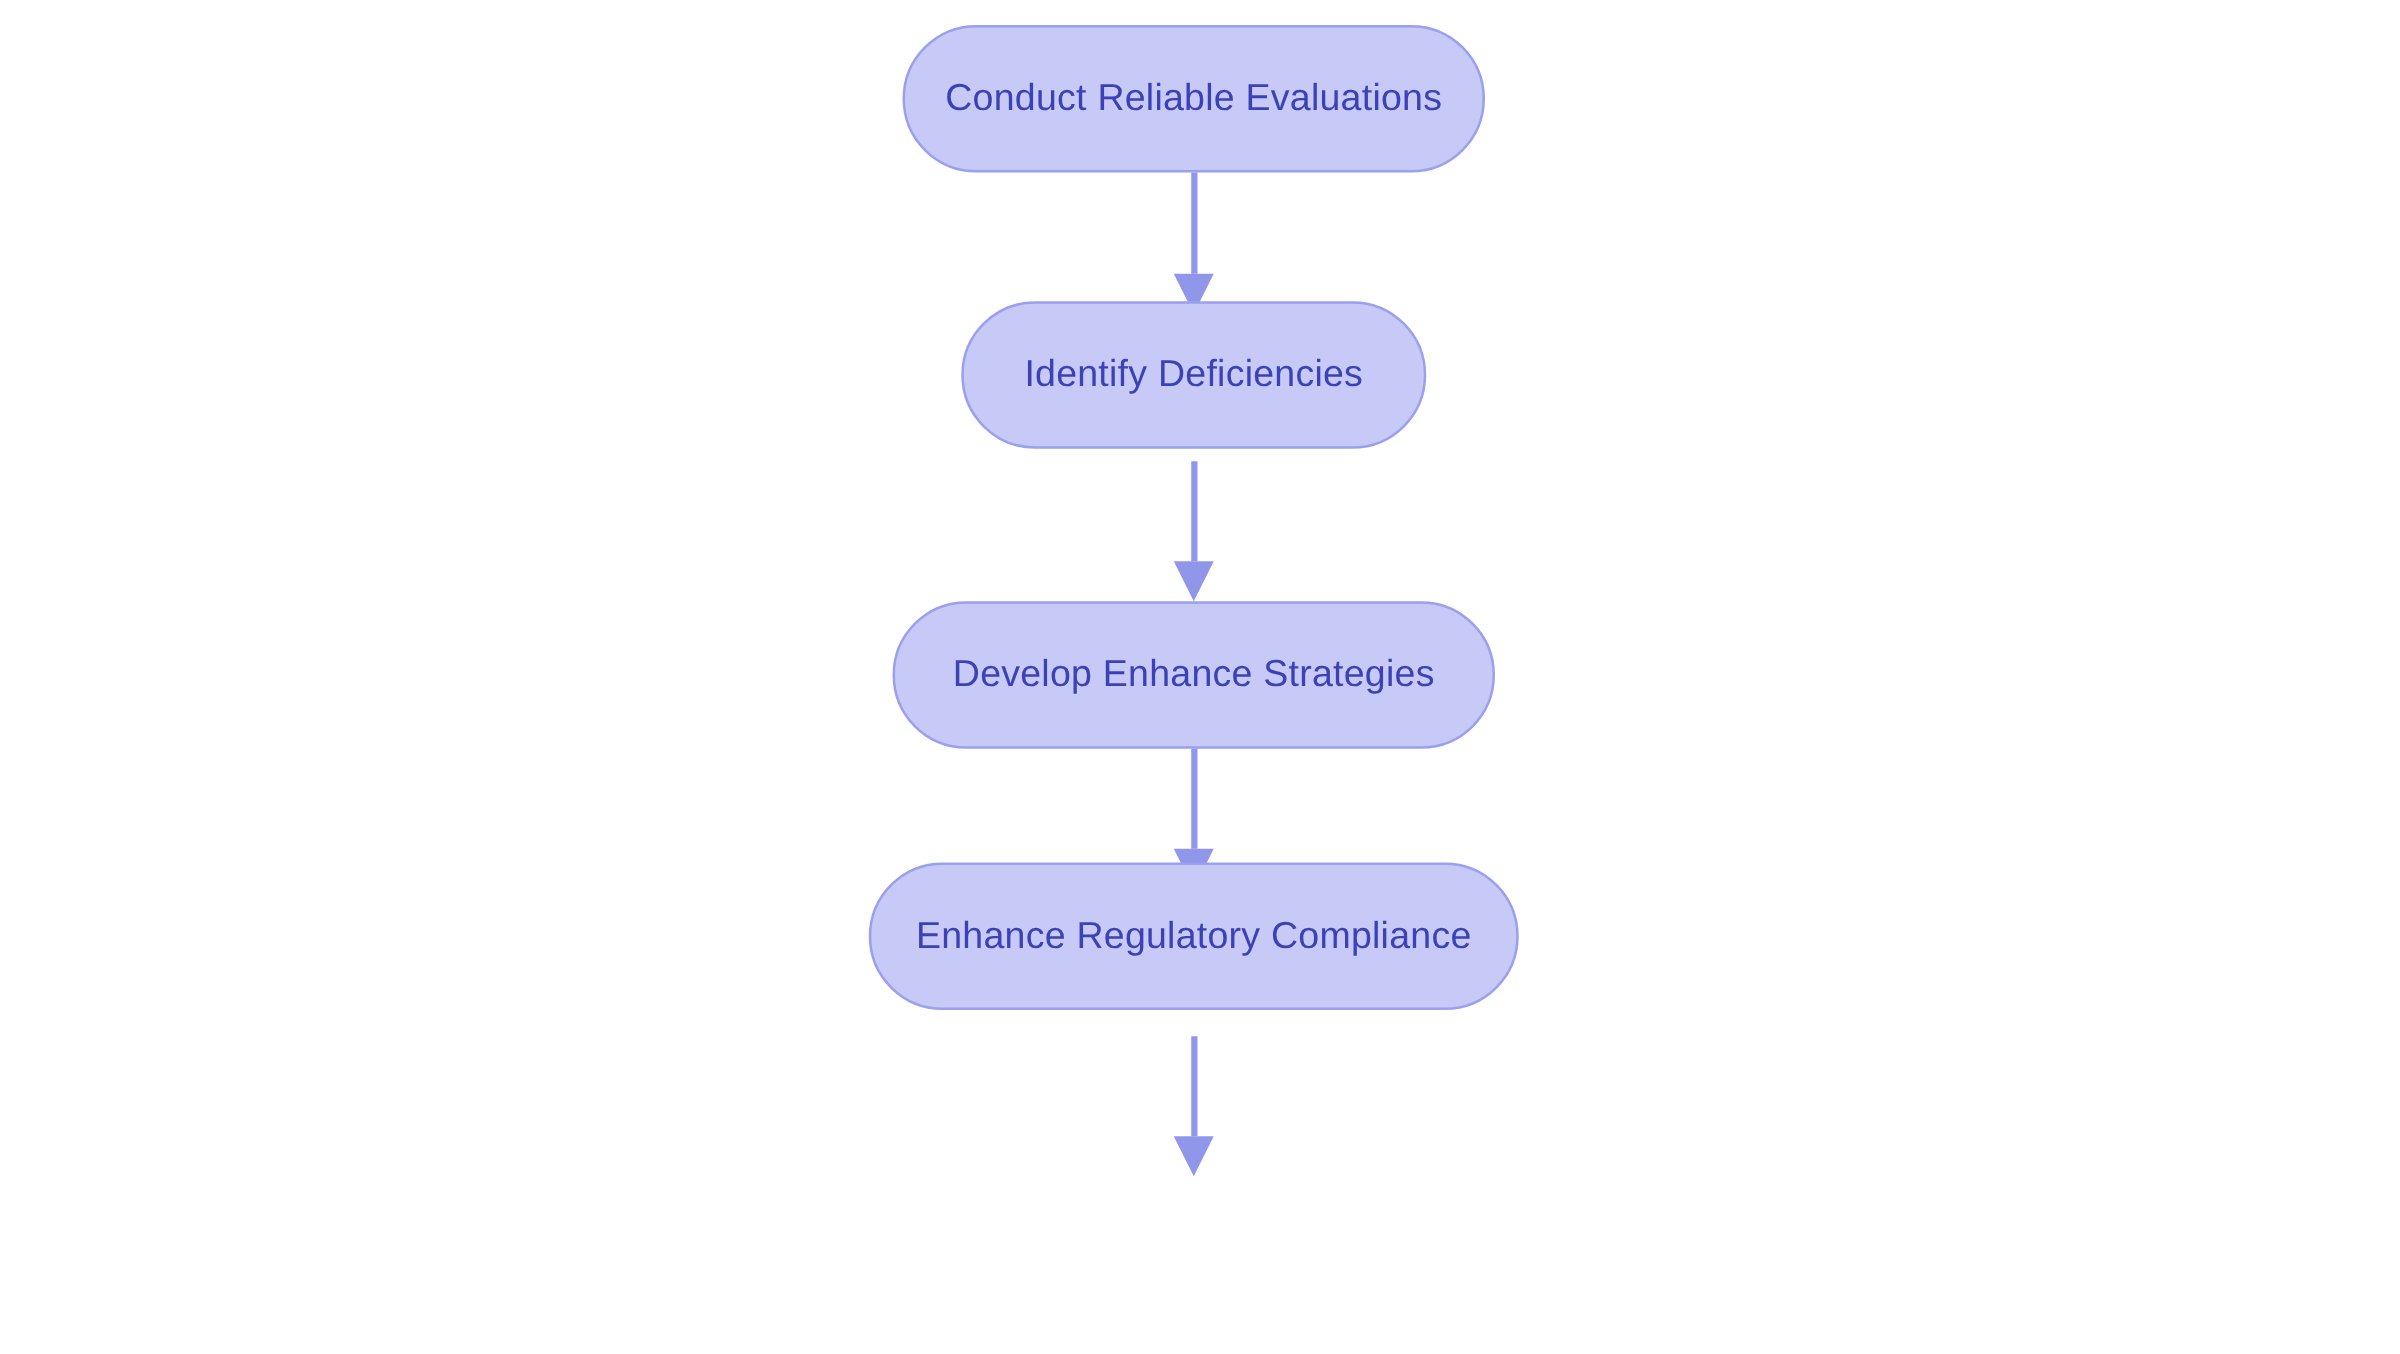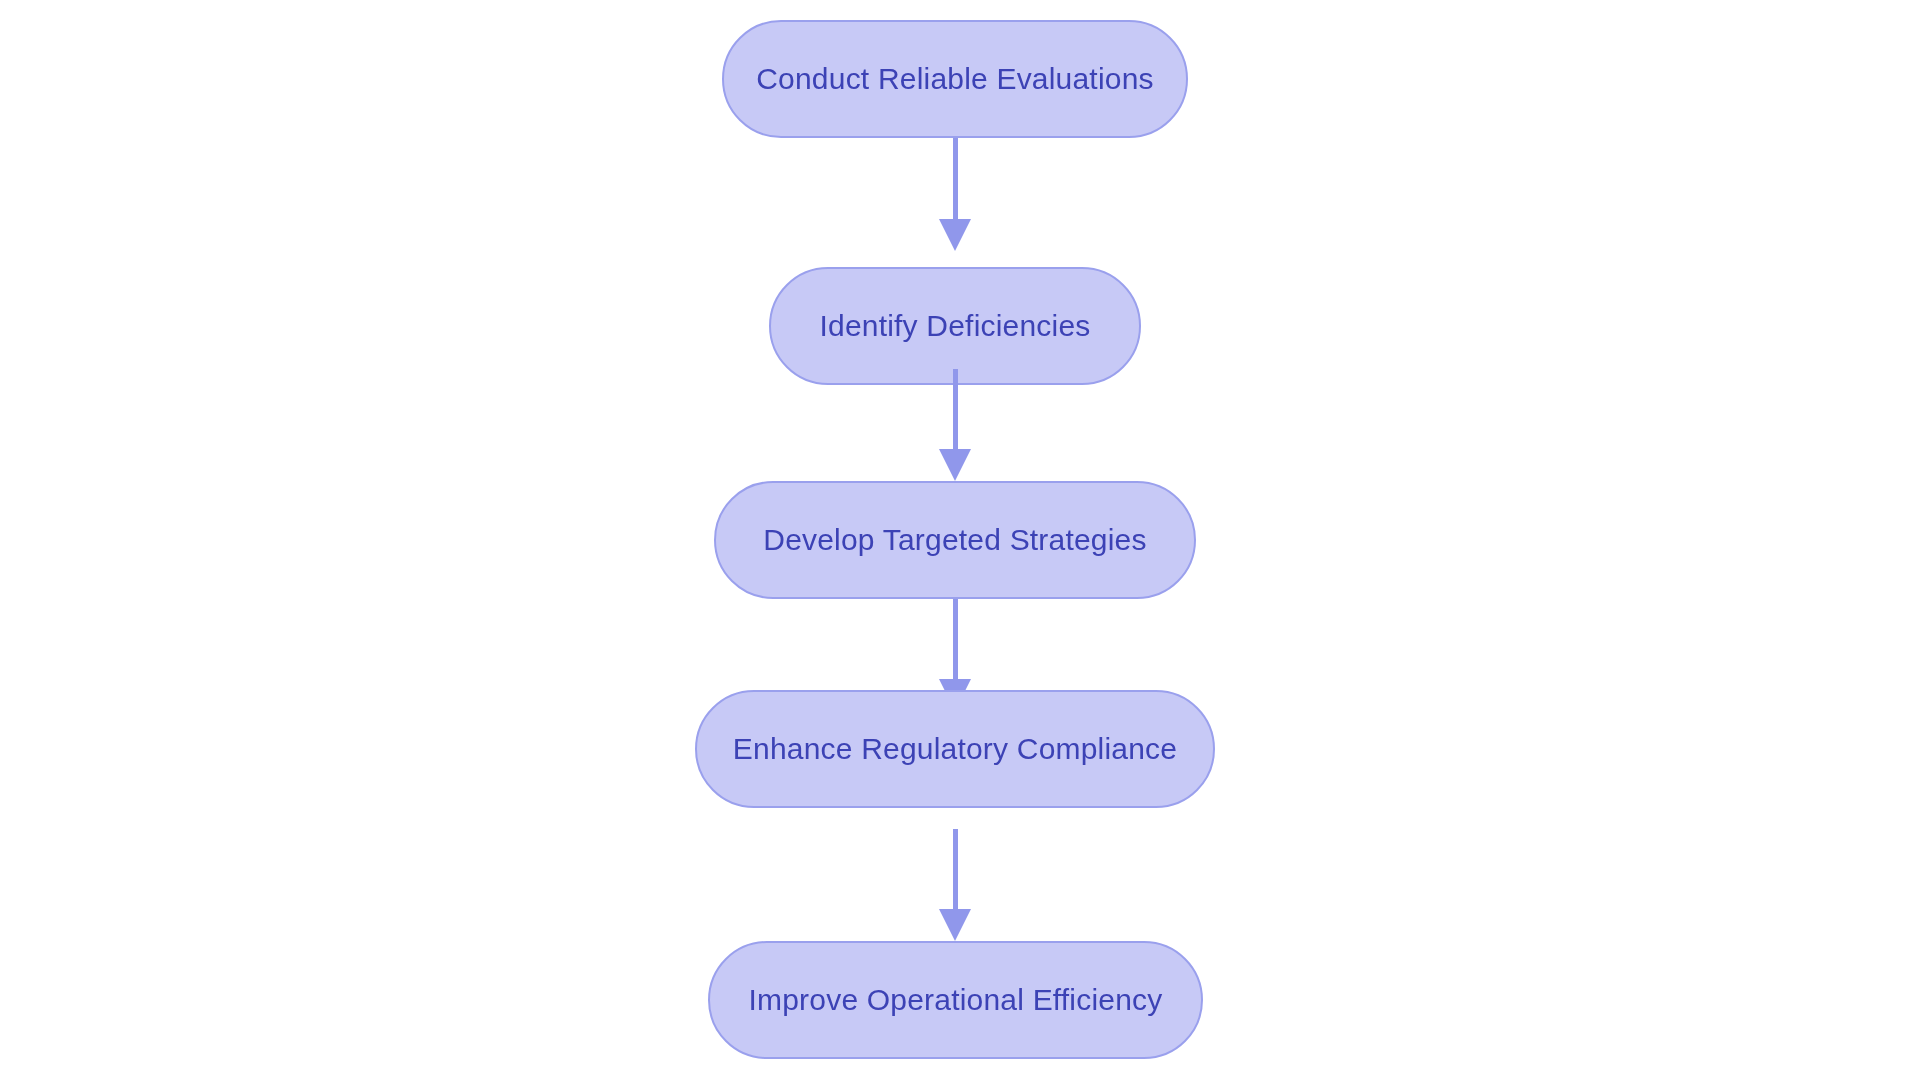--- a/index.html
+++ b/index.html
@@ -47,21 +47,21 @@
   }
   .arrow-head {
     width: 0;
     height: 0;
     border-left: 16px solid transparent;
     border-right: 16px solid transparent;
     border-top: 32px solid var(--arrow, #9097eb);
   }
   
   .n1 { top: 20px;  left: 722px; width: 466px; }
-  .n2 { top: 267px; left: 769px; width: 372px; }
+  .n2 { top: 241px; left: 769px; width: 372px; }
   .n3 { top: 481px; left: 714px; width: 482px; }
   .n4 { top: 690px; left: 695px; width: 520px; }
   .n5 { top: 941px; left: 708px; width: 495px; }
   
   .a1 { top: 138px; left: 939px; width: 32px; height: 113px; }
   .a2 { top: 369px; left: 939px; width: 32px; height: 112px; }
   .a3 { top: 599px; left: 939px; width: 32px; height: 112px; }
   .a4 { top: 829px; left: 939px; width: 32px; height: 112px; }
 </style>
 </head>
@@ -81,34 +81,31 @@
   <div class="node n2">
     <span class="node-label">Identify Deficiencies</span>
   </div>
 
   <div class="arrow a2">
     <div class="arrow-line"></div>
     <div class="arrow-head"></div>
   </div>
 
   <div class="node n3">
-    <span class="node-label">Develop Targeted Strategies</span>
+    <span class="node-label">Develop Enhance Strategies</span>
   </div>
 
   <div class="arrow a3">
     <div class="arrow-line"></div>
     <div class="arrow-head"></div>
   </div>
 
   <div class="node n4">
     <span class="node-label">Enhance Regulatory Compliance</span>
   </div>
 
   <div class="arrow a4">
     <div class="arrow-line"></div>
     <div class="arrow-head"></div>
   </div>
 
-  <div class="node n5">
-    <span class="node-label">Improve Operational Efficiency</span>
-  </div>
 
 </div>
 
 </body></html>

